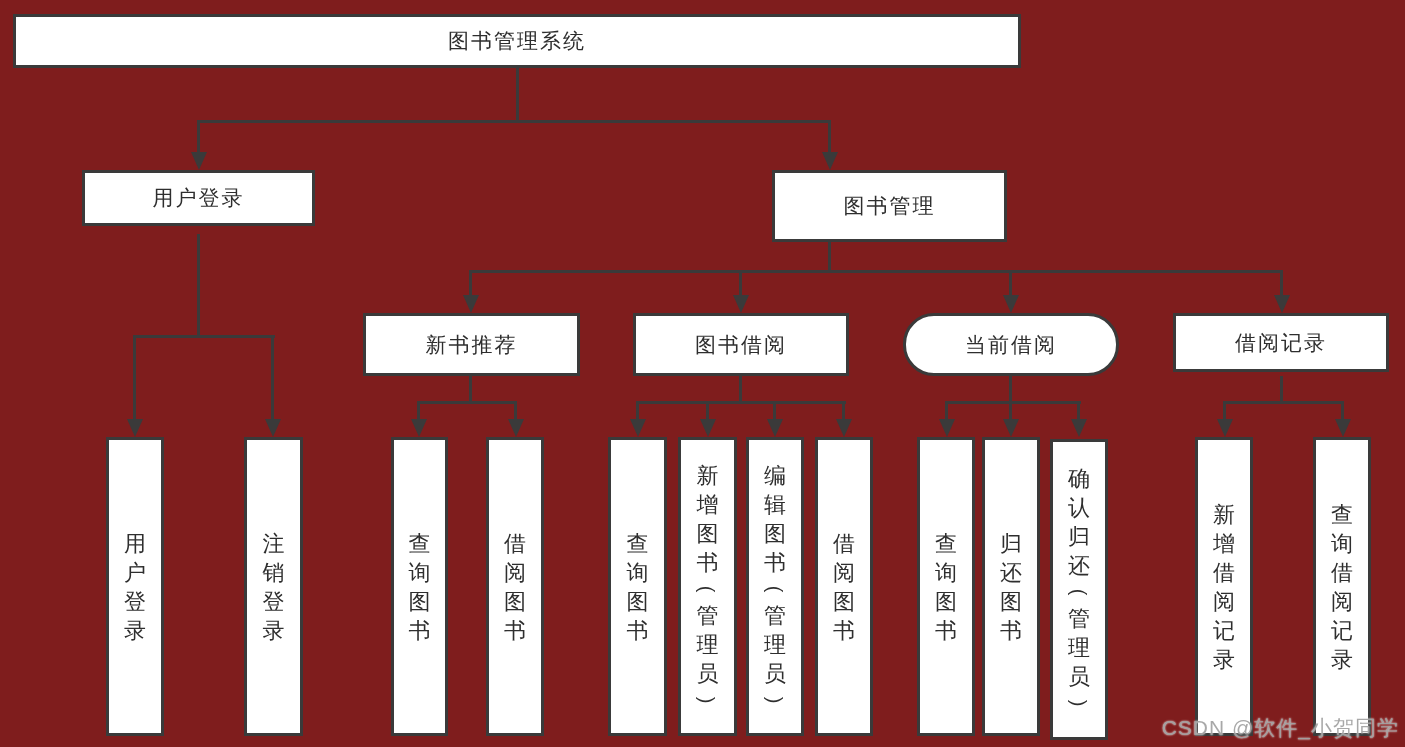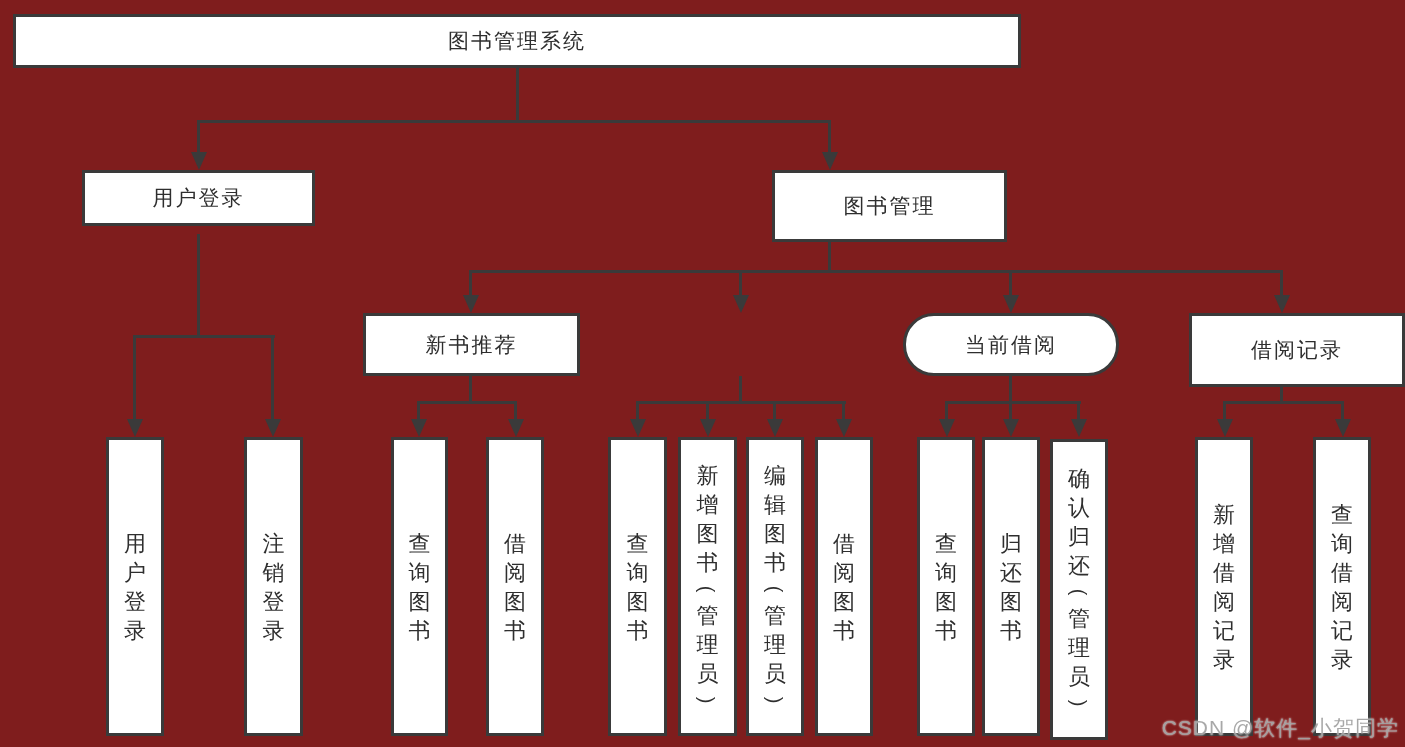--- a/index.html
+++ b/index.html
@@ -75,24 +75,27 @@
   <div class="vl" style="left:739px; top:270px; height:28px;"></div>
   <div class="arrow" style="left:733px; top:295px;"></div>
   <div class="vl" style="left:1009px; top:270px; height:28px;"></div>
   <div class="arrow" style="left:1003px; top:295px;"></div>
   <div class="vl" style="left:1280px; top:270px; height:28px;"></div>
   <div class="arrow" style="left:1274px; top:295px;"></div>
 
   <div class="box" style="left:363px; top:313px; width:217px; height:63px;">
     <span>新书推荐</span>
   </div>
+  <div class="box" style="left:633px; top:313px; width:216px; height:63px;">
+    <span>图书借阅</span>
+  </div>
   <div class="box" style="left:903px; top:313px; width:216px; height:63px;border-radius:31px;">
     <span>当前借阅</span>
   </div>
-  <div class="box" style="left:1173px; top:313px; width:216px; height:74px;margin-left:16px;">
+  <div class="box" style="left:1173px; top:313px; width:216px; height:59px;">
     <span>借阅记录</span>
   </div>
 
   <div class="vl" style="left:469px; top:376px; height:27px;"></div>
   <div class="hl" style="left:417px; top:401px; width:100px;"></div>
   <div class="vl" style="left:417px; top:401px; height:22px;"></div>
   <div class="arrow" style="left:411px; top:419px;"></div>
   <div class="vl" style="left:514px; top:401px; height:22px;"></div>
   <div class="arrow" style="left:508px; top:419px;"></div>
 

